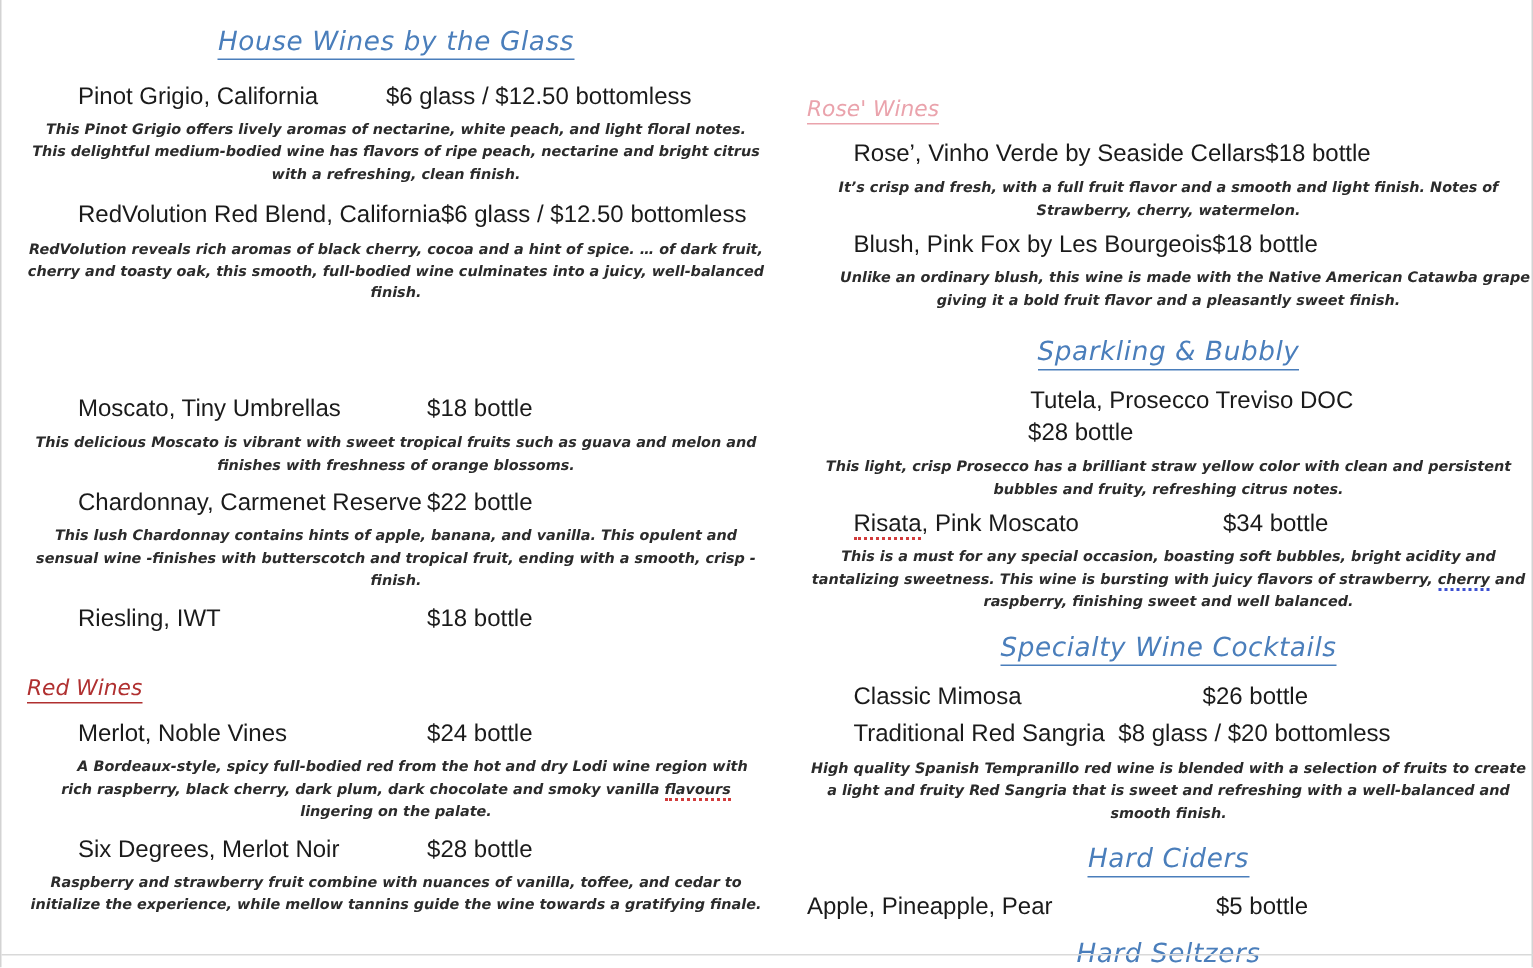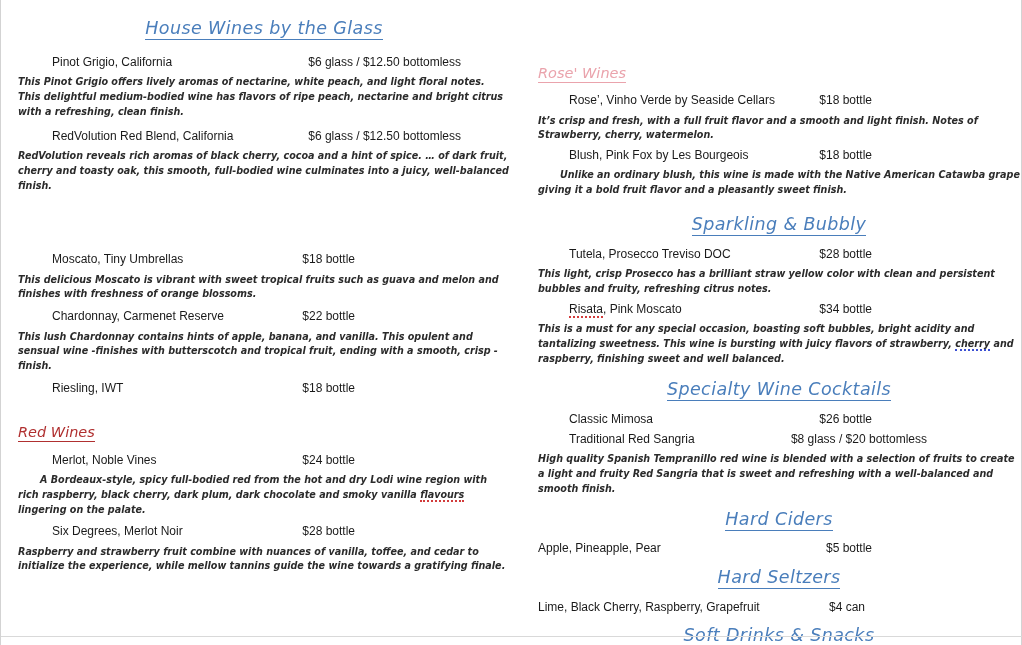--- a/index.html
+++ b/index.html
@@ -93,21 +93,21 @@
   }
   .tone-white  { color: #bfa12a; }
   .tone-red    { color: #b03030; }
   .tone-rose   { color: #eaa3ac; margin-top: 20px; }
 
   
   .item-row {
     display: flex;
     flex-direction: row;
     align-items: center;
-    font-size: 12px;
+    font-size: 16px;
     line-height: 1.35;
     color: #1a1a1a;
     font-family: "Liberation Sans", sans-serif;
   }
   .item-name {
     flex: 0 0 auto;
   }
   .item-price {
     flex: 0 0 auto;
     white-space: nowrap;
@@ -115,20 +115,21 @@
   .item-spacer { flex: 1 1 auto; }
 
   .desc {
     font-size: 9.6px;
     font-style: italic;
     font-weight: 600;
     line-height: 1.55;
     color: #2b2b2b;
     font-family: "DejaVu Sans", sans-serif;
     margin: 2px 0 0 0;
+    text-align: center;
   }
   .desc.indent { text-indent: 22px; }
 
   
   .sq-red {
     border-bottom: 2px dotted #d23b3b;
     padding-bottom: 0px;
   }
   .sq-blue {
     border-bottom: 2px dotted #3b4fd2;
@@ -241,21 +242,21 @@
         <span class="item-spacer"></span>
         <span class="item-price" style="margin-right:148px;">$18 bottle</span>
       </div>
       <p class="desc indent" style="margin-top:5px;">Unlike an ordinary blush, this wine is made with the Native American Catawba grape giving it a bold fruit flavor and a pleasantly sweet finish.</p>
 
       <div class="sp-16"></div>
 
       <h2 class="section-title"><span class="u">Sparkling &amp; Bubbly</span></h2>
       <div class="sp-10"></div>
 
-      <div class="item-row" style="padding-left:31px;">
+      <div class="item-row" style="padding-left:31px;flex-direction:column;">
         <span class="item-name">Tutela, Prosecco Treviso DOC</span>
         <span class="item-spacer"></span>
         <span class="item-price" style="margin-right:148px;">$28 bottle</span>
       </div>
       <p class="desc" style="margin-top:5px;">This light, crisp Prosecco has a brilliant straw yellow color with clean and persistent bubbles and fruity, refreshing citrus notes.</p>
 
       <div class="sp-4"></div>
       <div class="item-row" style="padding-left:31px;gap:48px;">
         <span class="item-name"><span class="sq-red">Risata</span><span>, Pink Moscato</span></span>
         <span class="item-spacer"></span>

